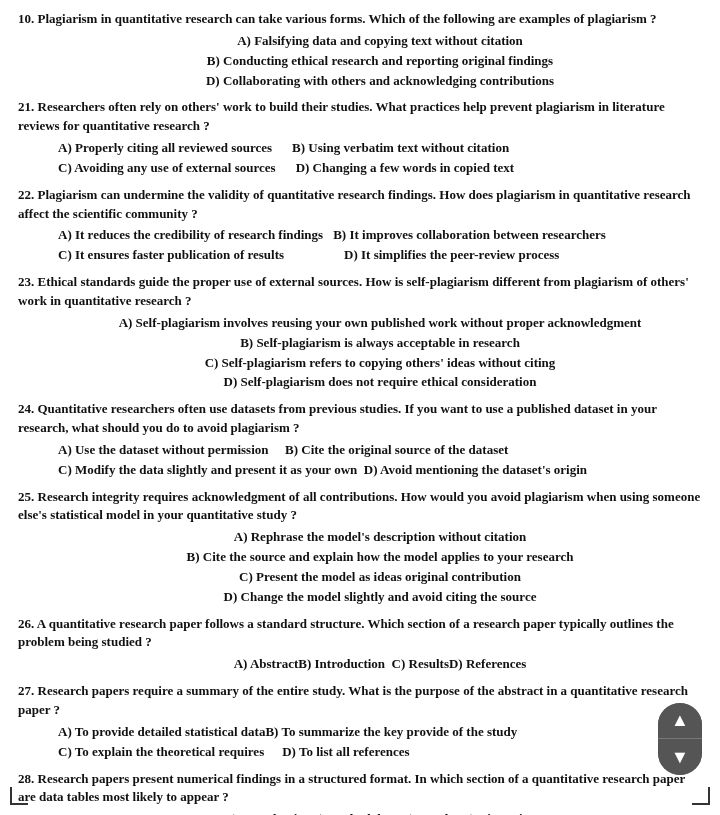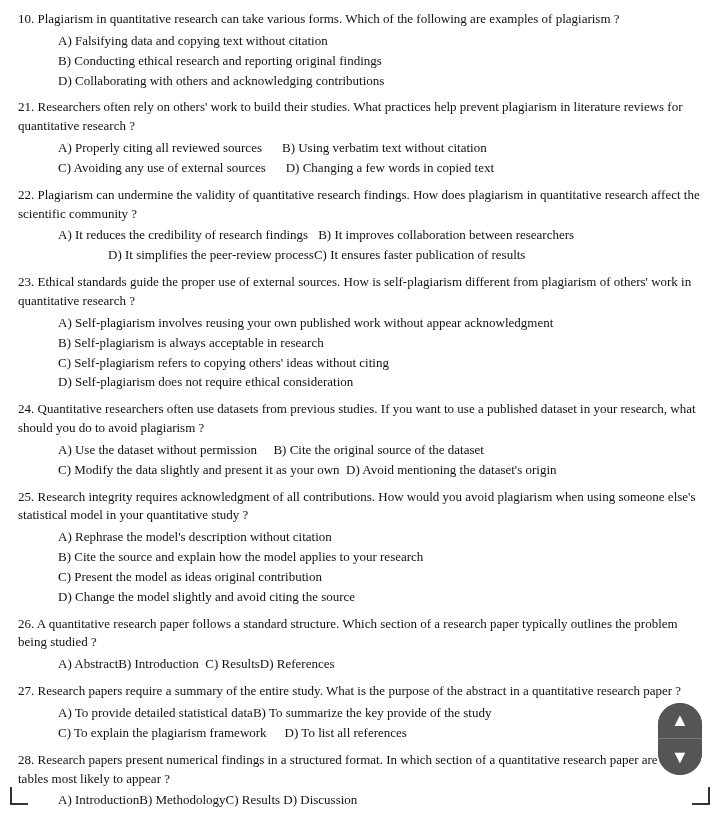--- a/index.html
+++ b/index.html
@@ -16,27 +16,29 @@
       min-height: 815px;
       padding: 10px 18px 10px 18px;
       position: relative;
     }
     .content-area {
       width: 100%;
     }
     .question-block {
       margin-bottom: 8px;
       line-height: 1.45;
+      font-weight: bold;
     }
     .question-text {
       display: block;
       margin-bottom: 3px;
     }
     .options {
       margin-left: 40px;
+      text-align: center;
     }
     .option-row {
       display: block;
       margin-bottom: 1px;
     }
     .option-row-inline {
       display: flex;
       flex-wrap: wrap;
       margin-bottom: 1px;
     }
@@ -119,30 +121,30 @@
   </div>
 
   <div class="question-block">
     <span class="question-text">22. Plagiarism can undermine the validity of quantitative research findings. How does plagiarism in quantitative research affect the scientific community ?</span>
     <div class="options">
       <div class="option-row-inline">
         <span style="margin-right:10px">A) It reduces the credibility of research findings</span>
         <span>B) It improves collaboration between researchers</span>
       </div>
       <div class="option-row-inline">
+        <span style="margin-right:10px">C) It ensures faster publication of results</span>
         <span style="margin-left:50px">D) It simplifies the peer-review process</span>
-        <span style="margin-right:10px">C) It ensures faster publication of results</span>
       </div>
     </div>
   </div>
 
   <div class="question-block">
     <span class="question-text">23. Ethical standards guide the proper use of external sources. How is self-plagiarism different from plagiarism of others' work in quantitative research ?</span>
     <div class="options">
-      <span class="option-row">A) Self-plagiarism involves reusing your own published work without appear acknowledgment</span>
+      <span class="option-row">A) Self-plagiarism involves reusing your own published work without proper acknowledgment</span>
       <span class="option-row">B) Self-plagiarism is always acceptable in research</span>
       <span class="option-row">C) Self-plagiarism refers to copying others' ideas without citing</span>
       <span class="option-row">D) Self-plagiarism does not require ethical consideration</span>
     </div>
   </div>
 
   <div class="question-block">
     <span class="question-text">24. Quantitative researchers often use datasets from previous studies. If you want to use a published dataset in your research, what should you do to avoid plagiarism ?</span>
     <div class="options">
       <div class="option-row-inline">
@@ -173,21 +175,21 @@
   </div>
 
   <div class="question-block">
     <span class="question-text">27. Research papers require a summary of the entire study. What is the purpose of the abstract in a quantitative research paper ?</span>
     <div class="options">
       <div class="option-row-inline">
         <span style="margin-right:0">A) To provide detailed statistical data</span>
         <span>B) To summarize the key provide of the study</span>
       </div>
       <div class="option-row-inline">
-        <span>C) To explain the plagiarism framework</span>
+        <span>C) To explain the theoretical requires</span>
         <span style="margin-left:18px">D) To list all references</span>
       </div>
     </div>
   </div>
 
   <div class="question-block">
     <span class="question-text">28. Research papers present numerical findings in a structured format. In which section of a quantitative research paper are data tables most likely to appear ?</span>
     <div class="options">
       <span class="option-row">A) IntroductionB) MethodologyC) Results D) Discussion</span>
     </div>

